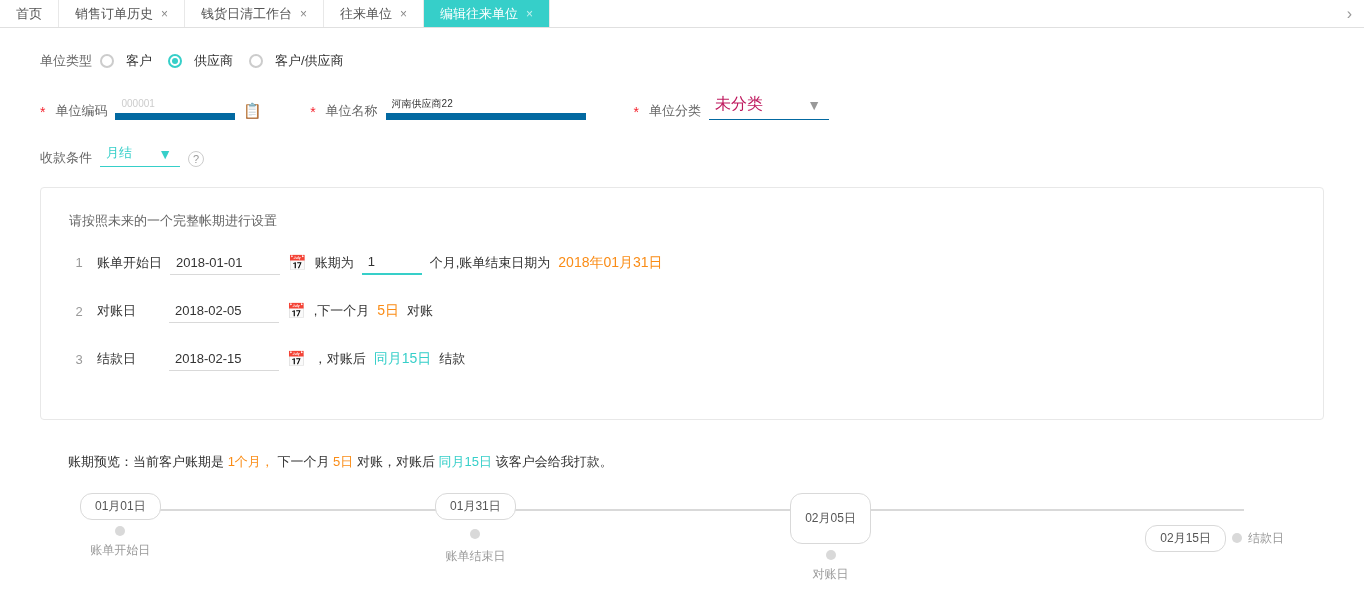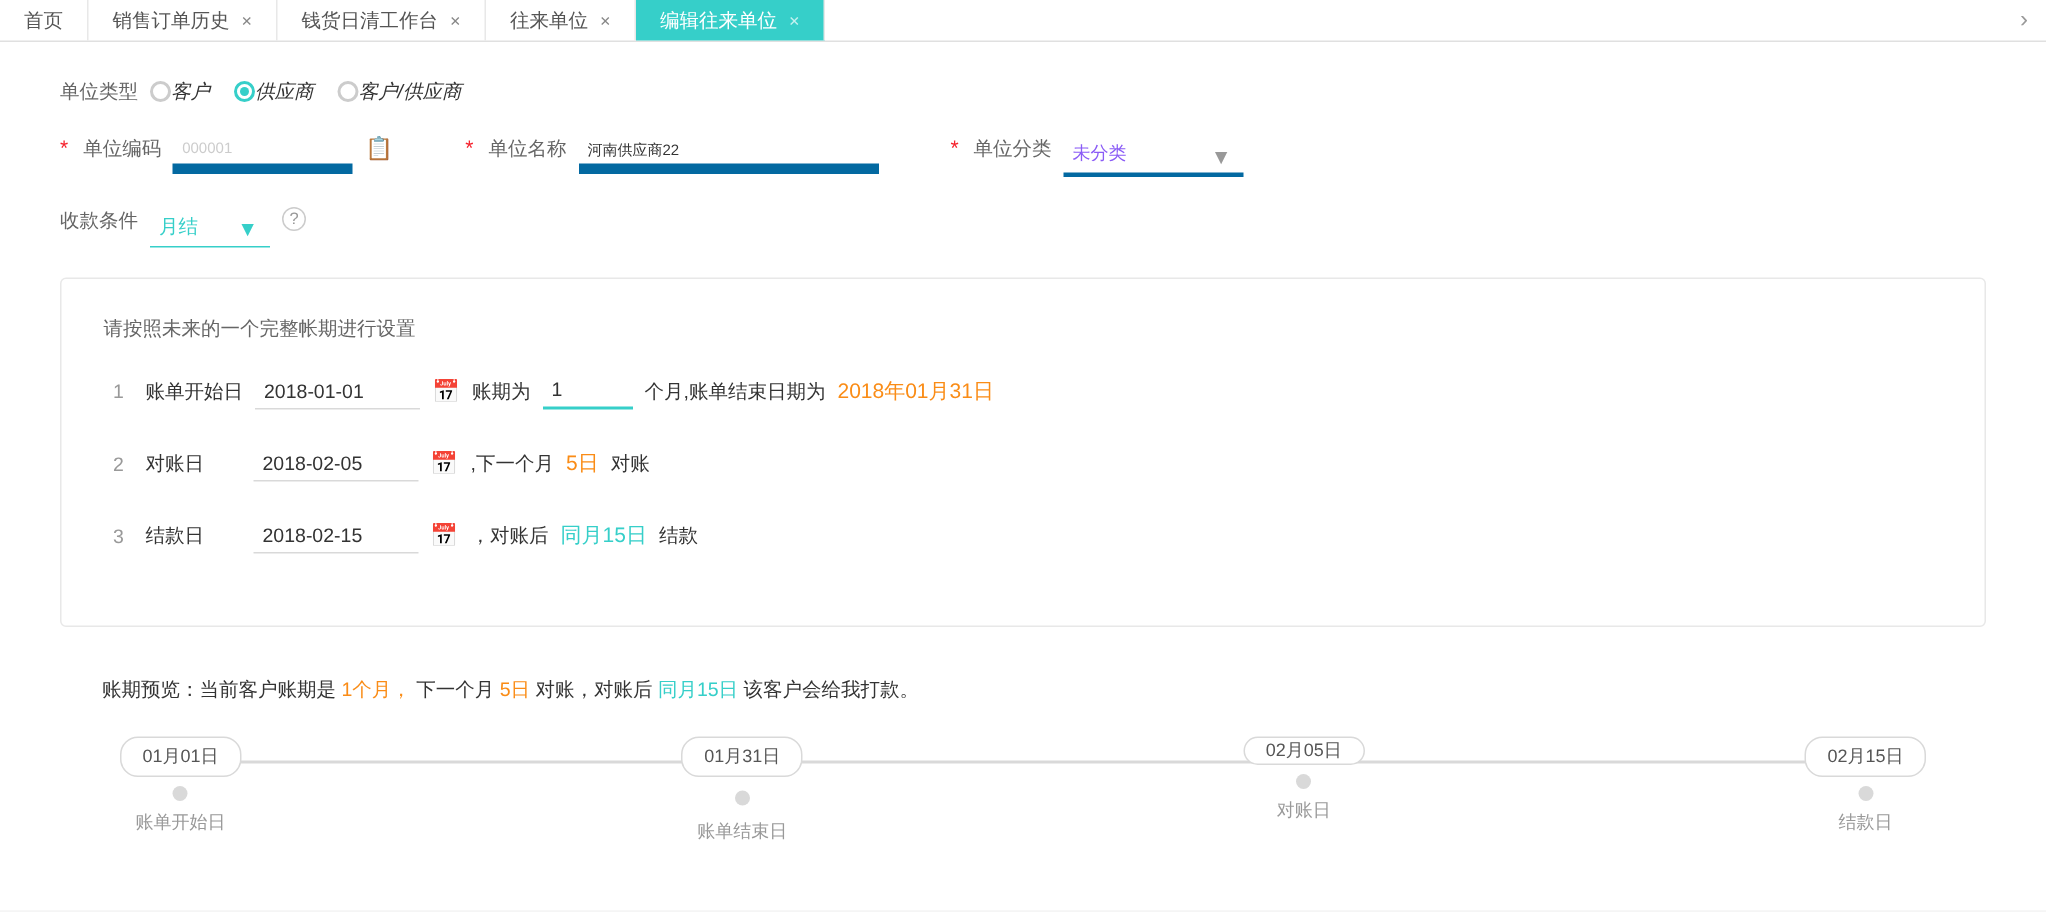--- a/index.html
+++ b/index.html
@@ -51,21 +51,21 @@
     
     .main-content {
       background: #fff;
       padding: 24px 40px;
       min-height: 560px;
     }
 
     
     .form-row {
       display: flex;
-      align-items: flex-start;
+      align-items: flex-end;
       margin-bottom: 20px;
       gap: 8px;
       flex-wrap: wrap;
     }
     .form-label {
       color: #666;
       font-size: 13px;
       white-space: nowrap;
     }
     .required-star {
@@ -73,24 +73,23 @@
       margin-right: 2px;
     }
     .radio-group {
       display: flex;
       align-items: center;
       gap: 16px;
     }
     .radio-item {
       display: flex;
       align-items: center;
-      gap: 0;
-      cursor: pointer;
-      font-size: 13px;
-      font-style: italic;
+      gap: 12px;
+      cursor: pointer;
+      font-size: 13px;
     }
     .radio-circle {
       width: 14px;
       height: 14px;
       border-radius: 50%;
       border: 2px solid #ccc;
       display: flex;
       align-items: center;
       justify-content: center;
     }
@@ -282,21 +281,21 @@
 
     <span class="required-star">*</span>
     <span class="form-label">单位名称</span>
     <input class="form-input form-input-wide" type="text" value="河南供应商22" style="">
 
     <span style="margin-left:32px;"></span>
 
     <span class="required-star">*</span>
     <span class="form-label">单位分类</span>
     <div class="dropdown-wrap">
-      <span style="font-size:12px; color:#8b5cf6; padding: 4px 28px 4px 6px; border-bottom:3px solid #0369a1; min-width:120px; display:inline-block;">未分类</span>
+      <span style="font-size:16px; color:#be185d; padding: 4px 28px 4px 6px; border-bottom:1px solid #0369a1; min-width:120px; display:inline-block;">未分类</span>
       <span class="dropdown-chevron">▼</span>
     </div>
   </div>
 
   <div class="form-row">
     <span class="form-label">收款条件</span>
     <div class="dropdown-wrap">
       <span style="font-size:13px; color:#36cfc9; padding: 4px 28px 4px 6px; border-bottom:1px solid #36cfc9; min-width:80px; display:inline-block;">月结</span>
       <span class="dropdown-chevron" style="color:#36cfc9;">▼</span>
     </div>
@@ -363,26 +362,26 @@
         <div style="font-size:12px; color:#999;">账单开始日</div>
       </div>
 
       <div style="display:flex; flex-direction:column; align-items:center; gap:9px;">
         <div style="border:1px solid #d9d9d9; border-radius:12px; padding:4px 14px; font-size:12px; background:#fff; color:#555;">01月31日</div>
         <div style="width:10px; height:10px; border-radius:50%; background:#d9d9d9;"></div>
         <div style="font-size:12px; color:#999;">账单结束日</div>
       </div>
 
       <div style="display:flex; flex-direction:column; align-items:center; gap:6px;">
-        <div style="border:1px solid #d9d9d9; border-radius:12px; padding:0 14px; font-size:12px; background:#fff; color:#555;">02月05日</div>
+        <div style="border:1px solid #d9d9d9; border-radius:12px; padding:16px 14px; font-size:12px; background:#fff; color:#555;">02月05日</div>
         <div style="width:10px; height:10px; border-radius:50%; background:#d9d9d9;"></div>
         <div style="font-size:12px; color:#999;">对账日</div>
       </div>
 
-      <div style="display:flex; flex-direction:column; align-items:center; gap:6px;">
+      <div style="display:flex; flex-direction:row; align-items:center; gap:6px;">
         <div style="border:1px solid #d9d9d9; border-radius:12px; padding:4px 14px; font-size:12px; background:#fff; color:#555;">02月15日</div>
         <div style="width:10px; height:10px; border-radius:50%; background:#d9d9d9;"></div>
         <div style="font-size:12px; color:#999;">结款日</div>
       </div>
 
     </div>
   </div>
 
 </div>
 

